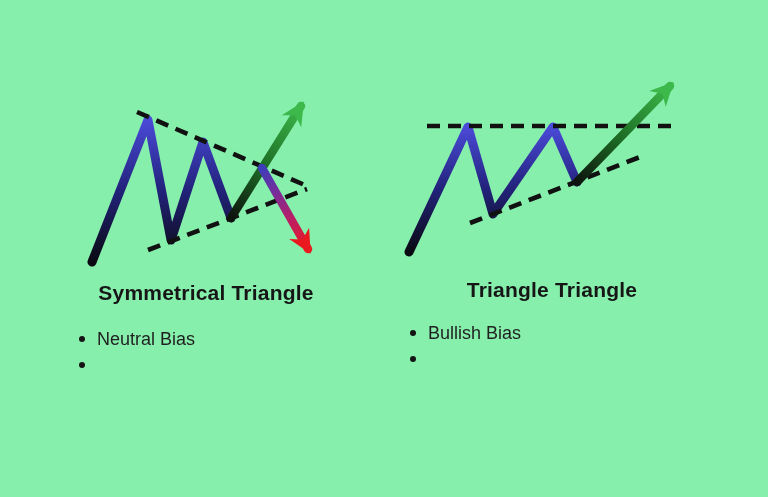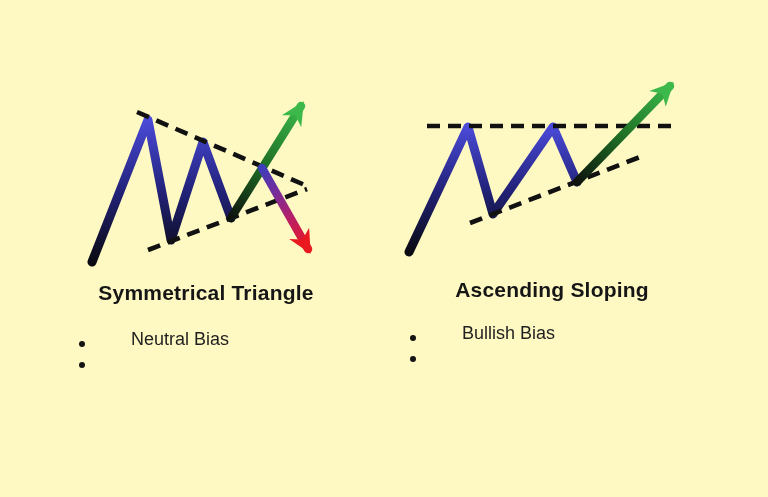--- a/index.html
+++ b/index.html
@@ -1,19 +1,19 @@
 <!DOCTYPE html>
 <html><head>
 <meta charset="utf-8">
 <style>
   html,body{margin:0;padding:0;}
   .canvas{
     position:relative;
     width:768px;height:497px;
-    background:#fef9c3;
+    background:#86efac;
     overflow:hidden;
     font-family:"Liberation Sans", sans-serif;
   }
   .diagram{position:absolute;}
   .diagram svg{display:block;width:100%;height:100%;}
   .panel-title{
     position:absolute;
     font-weight:700;
     font-size:21px;
     letter-spacing:.2px;
@@ -21,23 +21,22 @@
     text-align:center;
     white-space:nowrap;
   }
   .bullet-list{
     position:absolute;
     display:flex;
     flex-direction:column;
   }
   .bullet-item{
     display:flex;
-    align-items:center;
+    align-items:flex-start;
     margin-bottom:1px;
-    gap:34px;
   }
   .bullet-dot{
     width:6px;height:6px;
     border-radius:50%;
     background:#141414;
     margin-top:9px;
     margin-right:12px;
     flex-shrink:0;
   }
   .bullet-text{
@@ -121,21 +120,21 @@
   <div class="bullet-list" style="left:79px;top:327px;width:250px;">
     <div class="bullet-item">
       <span class="bullet-dot"></span>
       <span class="bullet-text">Neutral Bias</span>
     </div>
     <div class="bullet-item">
       <span class="bullet-dot"></span>
     </div>
   </div>
 
-  <div class="panel-title" style="left:404px;top:278px;width:296px;">Ascending Sloping</div>
+  <div class="panel-title" style="left:404px;top:278px;width:296px;">Triangle Triangle</div>
 
   <div class="bullet-list" style="left:410px;top:321px;width:300px;">
     <div class="bullet-item">
       <span class="bullet-dot"></span>
       <span class="bullet-text">Bullish Bias</span>
     </div>
     <div class="bullet-item">
       <span class="bullet-dot"></span>
     </div>
   </div>

